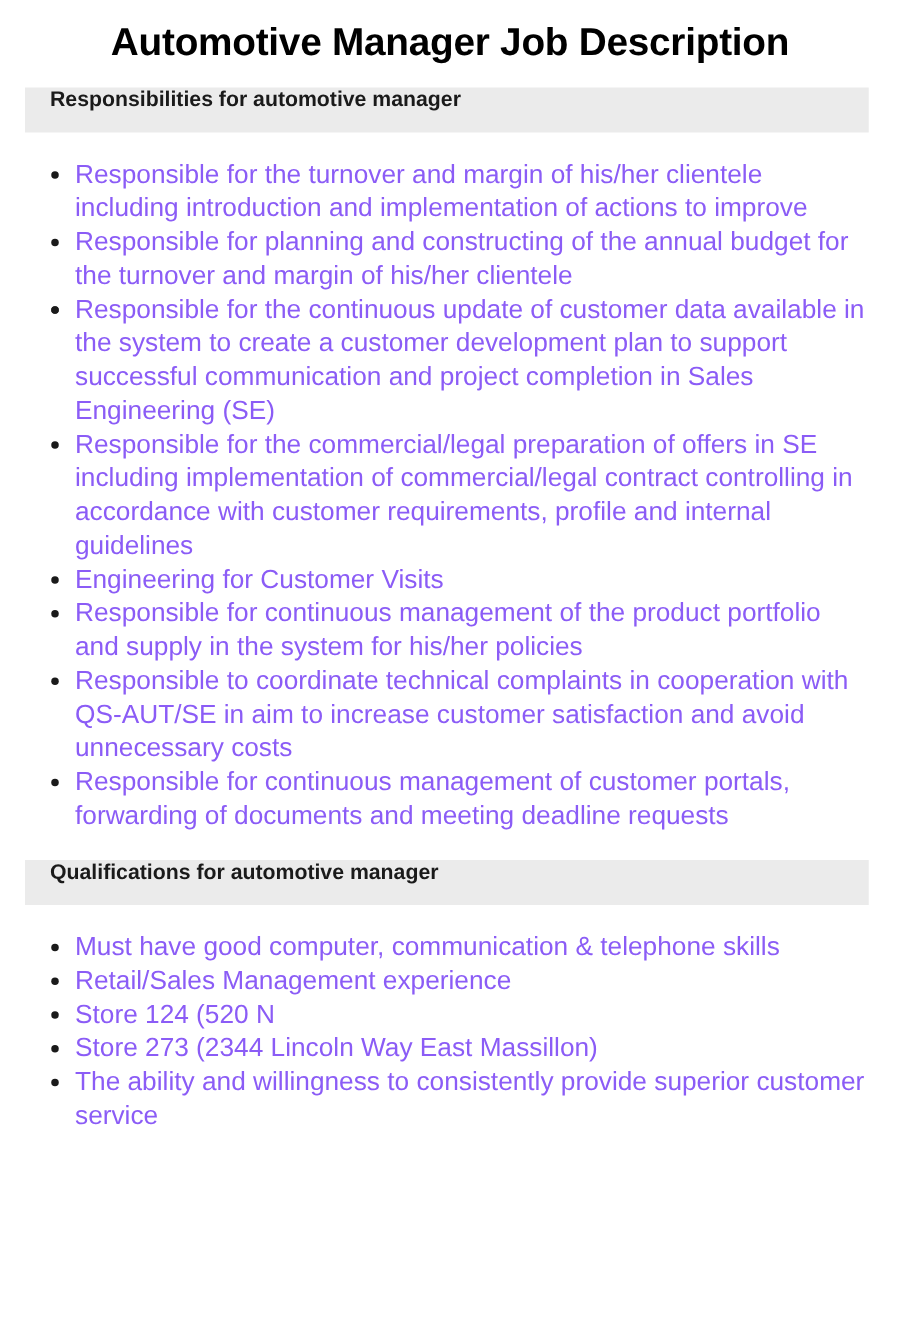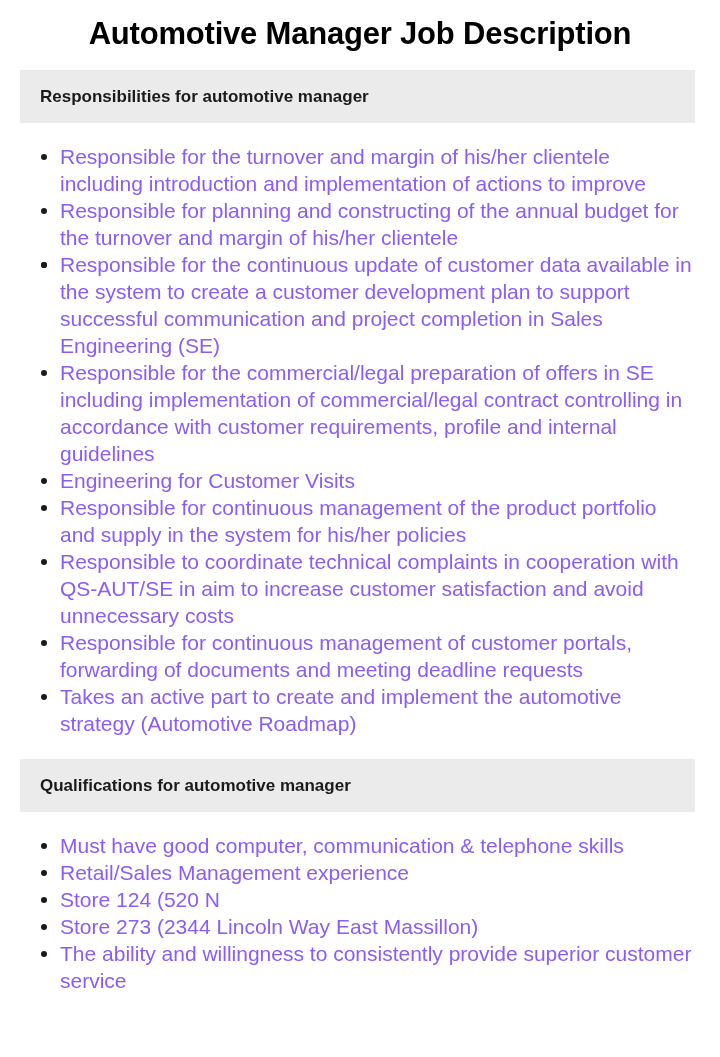--- a/index.html
+++ b/index.html
@@ -31,26 +31,26 @@
     }
     .intro {
       margin: 20px 0 0 0;
       font-size: 17.2px;
       line-height: 27px;
       color: #1a1a1a;
     }
     .section-header {
       margin-top: 16px;
       background: #ebebeb;
-      height: 53px;
+      height: 36px;
       width: 675px;
       box-sizing: border-box;
       padding: 0 20px;
       display: flex;
-      align-items: center;
+      align-items: flex-start;
       font-size: 17px;
       font-weight: bold;
       color: #1a1a1a;
     }
     ul.bullets {
       margin: 20px 0 0 0;
       padding: 0 0 0 40px;
       list-style: none;
     }
     ul.bullets li {
@@ -86,21 +86,20 @@
   <ul class="bullets">
     <li><span class="bullet-dot"></span><span>Responsible for the turnover and margin of his/her clientele including introduction and implementation of actions to improve</span></li>
     <li><span class="bullet-dot"></span><span>Responsible for planning and constructing of the annual budget for the turnover and margin of his/her clientele</span></li>
     <li><span class="bullet-dot"></span></li>
     <li><span class="bullet-dot"></span><span>Responsible for the continuous update of customer data available in the system to create a customer development plan to support successful communication and project completion in Sales Engineering (SE)</span></li>
     <li><span class="bullet-dot"></span><span>Responsible for the commercial/legal preparation of offers in SE including implementation of commercial/legal contract controlling in accordance with customer requirements, profile and internal guidelines</span></li>
     <li><span class="bullet-dot"></span><span>Engineering for Customer Visits</span></li>
     <li><span class="bullet-dot"></span><span>Responsible for continuous management of the product portfolio and supply in the system for his/her policies</span></li>
     <li><span class="bullet-dot"></span><span>Responsible to coordinate technical complaints in cooperation with QS-AUT/SE in aim to increase customer satisfaction and avoid unnecessary costs</span></li>
     <li><span class="bullet-dot"></span><span>Responsible for continuous management of customer portals, forwarding of documents and meeting deadline requests</span></li>
-    <li><span class="bullet-dot"></span><span>Takes an active part to create and implement the automotive strategy (Automotive Roadmap)</span></li>
   </ul>
 
   <div class="section-gap"></div>
 
   <div class="section-header">
     <span>Qualifications for automotive manager</span>
   </div>
 
   <ul class="bullets">
     <li><span class="bullet-dot"></span><span>Must have good computer, communication &amp; telephone skills</span></li>

